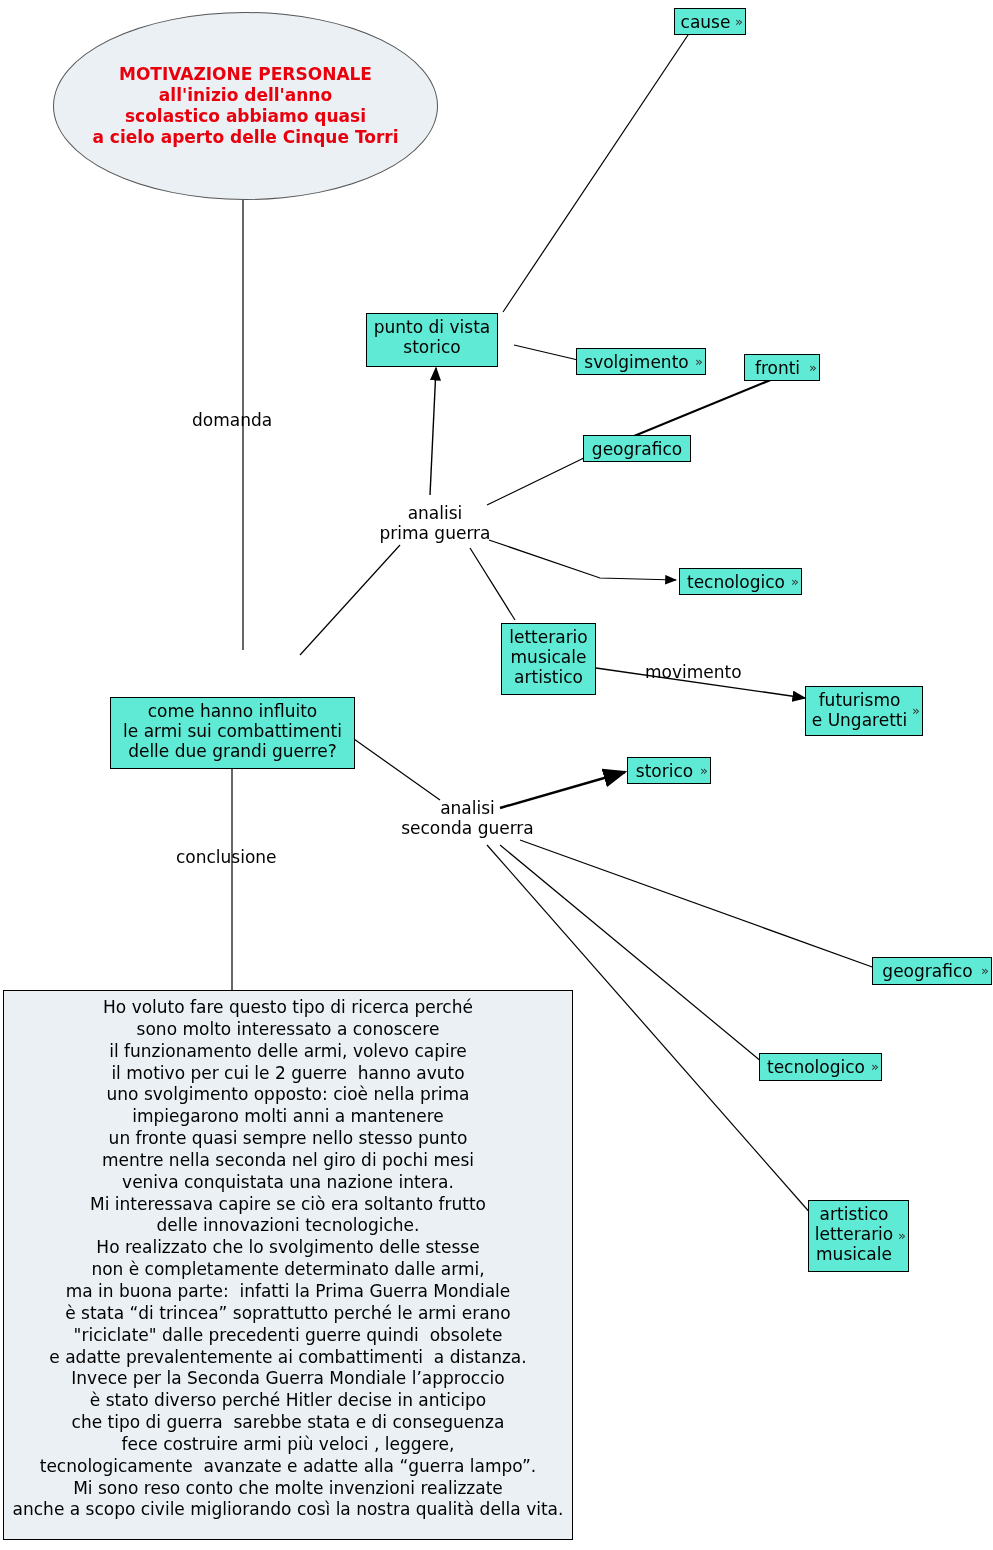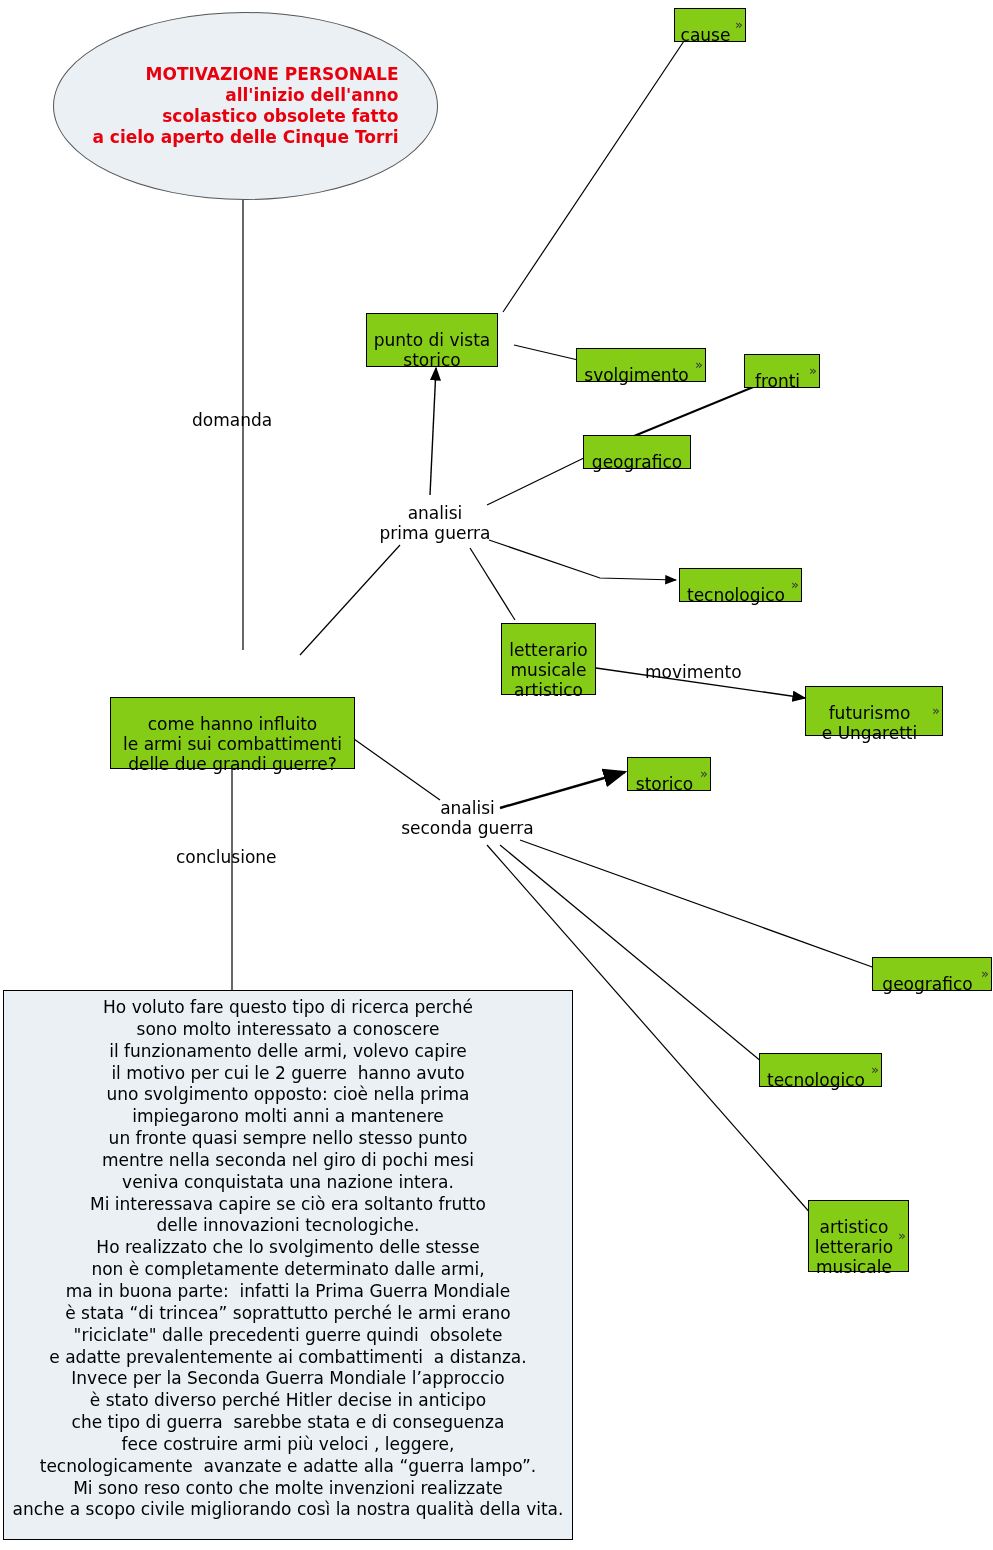--- a/index.html
+++ b/index.html
@@ -1,24 +1,24 @@
 <!DOCTYPE html>
 <html><head>
 <meta charset="utf-8">
 <style>
   html,body{margin:0;padding:0;background:#ffffff;}
   body{font-family:"DejaVu Sans", sans-serif;}
   #canvas{position:relative;width:993px;height:1550px;overflow:hidden;background:#fff;}
   svg.edges{position:absolute;left:0;top:0;width:993px;height:1550px;pointer-events:none;}
-  .node{position:absolute;box-sizing:border-box;background:#84cc16;border:1px solid #000;
-        text-align:center;font-size:17px;line-height:1.18;color:#000;padding:16px 5px;}
+  .node{position:absolute;box-sizing:border-box;background:#5eead4;border:1px solid #000;
+        text-align:center;font-size:17px;line-height:1.18;color:#000;padding:3px 5px;}
   .node.plain{background:transparent;border:none;padding:0;}
   .ellipse{position:absolute;box-sizing:border-box;background:#eaf0f4;border:1px solid #555;
            border-radius:50%;display:flex;align-items:center;justify-content:center;text-align:center;}
-  .ellipse .txt{color:#e8000d;font-weight:bold;font-size:17px;line-height:1.25;text-align:right;}
+  .ellipse .txt{color:#e8000d;font-weight:bold;font-size:17px;line-height:1.25;}
   .label{position:absolute;font-size:17px;color:#000;white-space:nowrap;}
   .chev{position:absolute;right:2px;top:50%;transform:translateY(-50%);font-size:13px;color:#333;}
   .node.chevbox{padding-right:14px;}
   .bigtext{position:absolute;box-sizing:border-box;background:#eaf0f4;border:1px solid #000;
            font-size:17px;line-height:1.285;text-align:center;color:#000;padding:6px 4px;}
   .bigtext div{white-space:pre;}
 </style>
 </head>
 <body>
 
@@ -61,21 +61,21 @@
 
     <path d="M 500,845 L 762,1062" stroke="#000" fill="none" stroke-width="1.2"></path>
 
     <path d="M 487,845 L 812,1215" stroke="#000" fill="none" stroke-width="1.2"></path>
   </svg>
 
   <div class="ellipse" style="left:53px;top:12px;width:385px;height:188px;">
     <div class="txt">
       <div>MOTIVAZIONE PERSONALE</div>
       <div>all'inizio dell'anno</div>
-      <div>scolastico obsolete fatto</div>
+      <div>scolastico abbiamo quasi</div>
       <div>a cielo aperto delle Cinque Torri</div>
     </div>
   </div>
 
   <div class="node chevbox" style="left:674px;top:8px;width:72px;height:27px;">
     <span>cause</span>
     <span class="chev">»</span>
   </div>
 
   <div class="node" style="left:366px;top:313px;width:132px;height:54px;">
@@ -106,21 +106,21 @@
     <span>tecnologico</span>
     <span class="chev">»</span>
   </div>
 
   <div class="node" style="left:501px;top:623px;width:95px;height:72px;">
     <div style="white-space:pre-line;">letterario
 musicale
 artistico</div>
   </div>
 
-  <div class="node chevbox" style="left:805px;top:686px;width:138px;height:50px;">
+  <div class="node chevbox" style="left:805px;top:686px;width:118px;height:50px;">
     <div style="white-space:pre-line;">futurismo
 e Ungaretti</div>
     <span class="chev">»</span>
   </div>
 
   <div class="node" style="left:110px;top:650px;width:245px;height:72px;margin-top:47px;">
     <div style="white-space:pre-line;">come hanno influito
 le armi sui combattimenti
 delle due grandi guerre?</div>
   </div>

